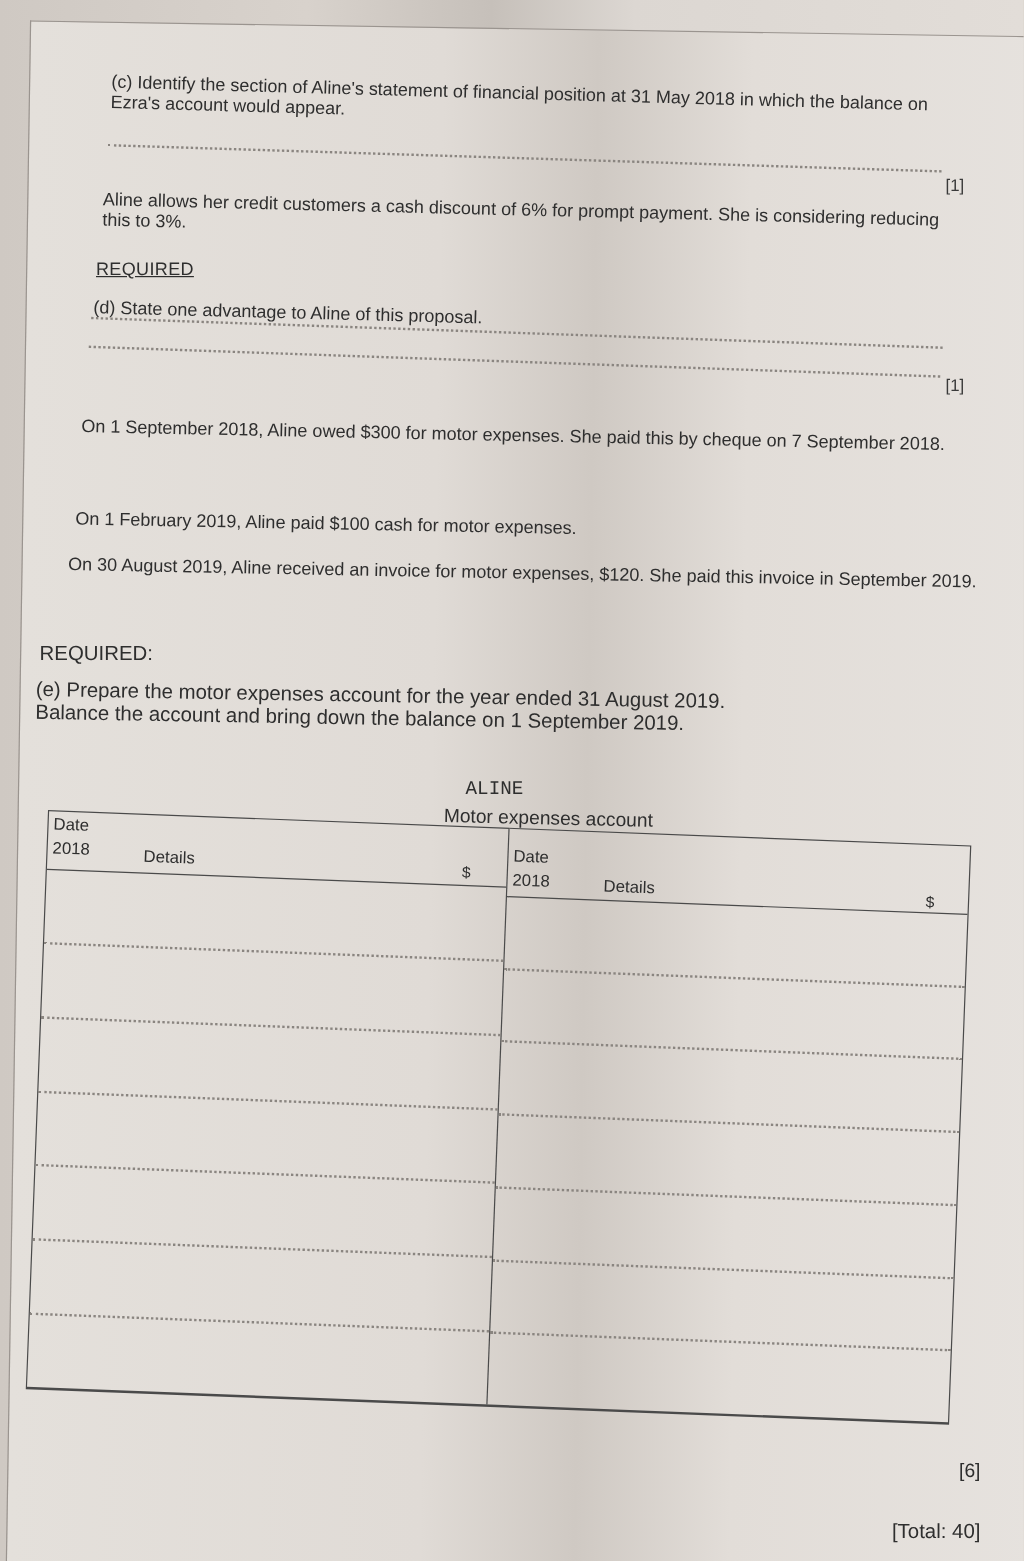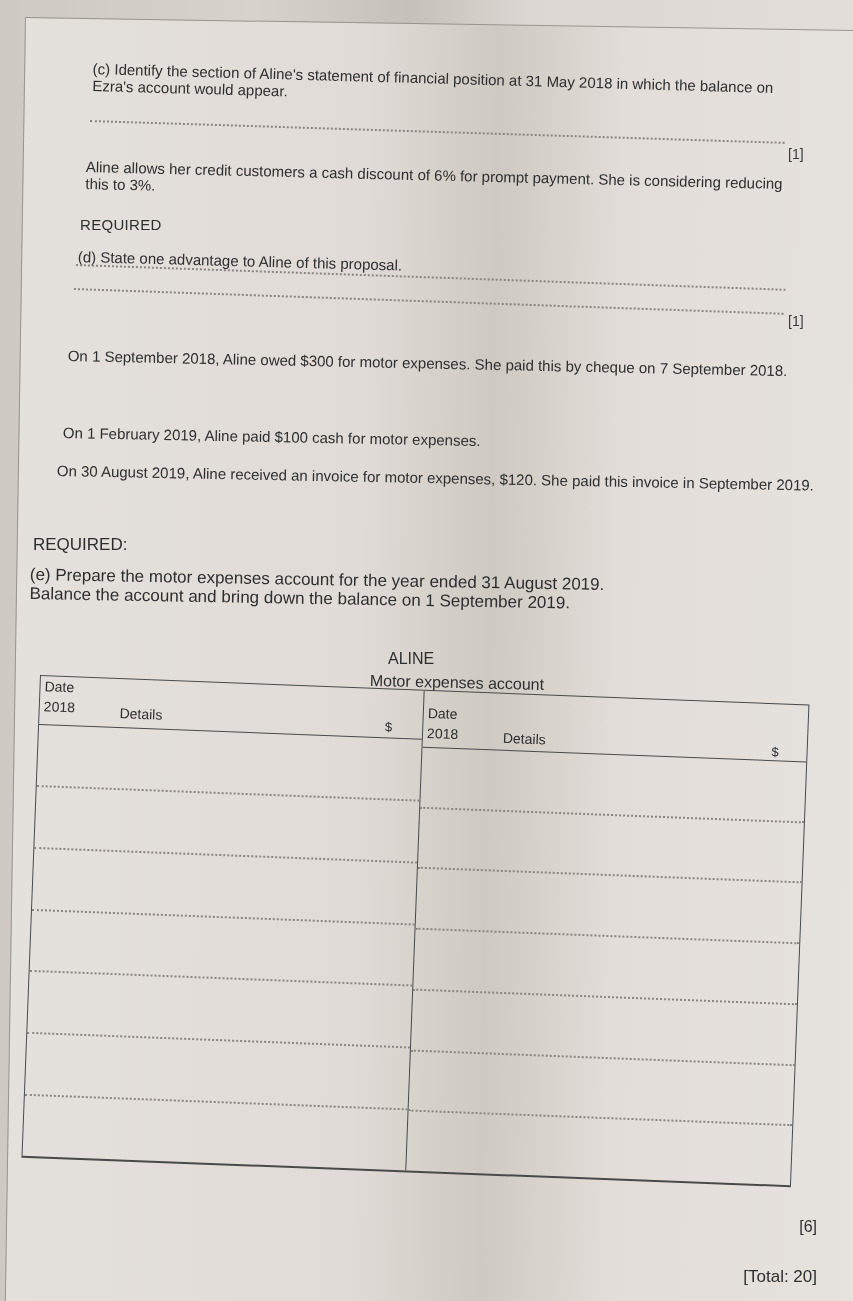--- a/index.html
+++ b/index.html
@@ -44,28 +44,28 @@
       border-bottom: 2px dotted #8a8580;
       height: 0;
       transform-origin: 0 0;
     }
     .mark {
       position: absolute;
       font-size: 14px;
       color: #3a3a3a;
     }
     .ctx1 { left: 86px; top: 158px; transform: rotate(1.4deg); width: 700px; }
-    .req1 { left: 80px; top: 216px; font-size: 15px; letter-spacing: 0.3px; }
+    .req1 { left: 80px; top: 216px; font-size: 15px; letter-spacing: 0.3px; text-decoration: underline; }
     .q-d { left: 78px; top: 248px; transform: rotate(1.5deg); }
     .para1 { left: 68px; top: 347px; transform: rotate(1.2deg); width: 740px; }
     .para2 { left: 63px; top: 424px; transform: rotate(1.1deg); }
     .para3 { left: 57px; top: 462px; transform: rotate(1.1deg); width: 800px; }
     .req2 { left: 33px; top: 536px; font-size: 17px; }
     .q-e { left: 30px; top: 565px; transform: rotate(1.0deg); font-size: 17px; line-height: 19px; width: 700px; }
-    .acct-title { left: 388px; top: 650px; font-size: 16px; }
+    .acct-title { left: 388px; top: 650px; font-size: 16px; font-family: Liberation Mono, monospace; }
     .acct-sub { left: 370px; top: 672px; font-size: 16px; transform: rotate(1.3deg); }
 
     .ledger {
       position: absolute;
       left: 40px;
       top: 675px;
       width: 768px;
       height: 480px;
       transform: rotate(2.2deg);
       transform-origin: 0 0;
@@ -198,13 +198,13 @@
     <div class="row">
         <span class="row-cell"></span>
       </div>
     <div class="row">
         <span class="row-cell"></span>
       </div>
   </div>
 </div>
 
 <div class="footer-mark">[6]</div>
-<div class="total">[Total: 20]</div>
+<div class="total">[Total: 40]</div>
 
 </body></html>

